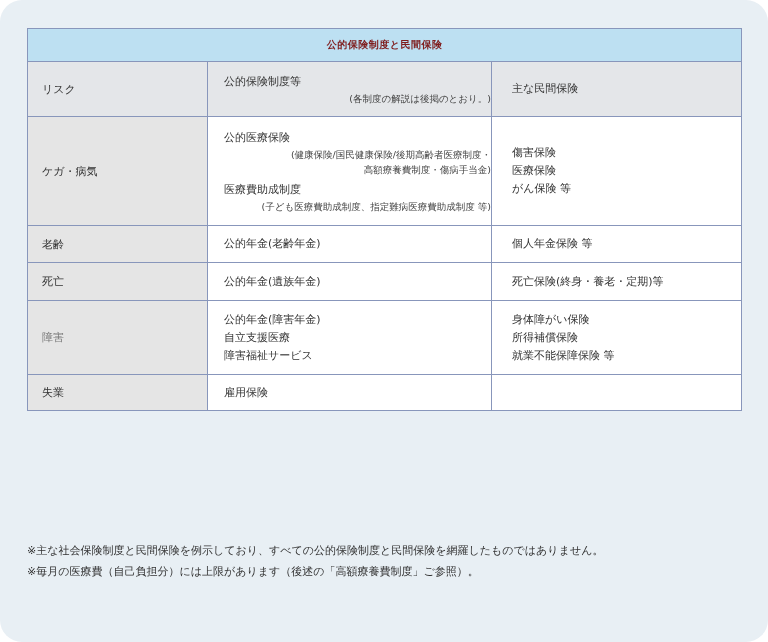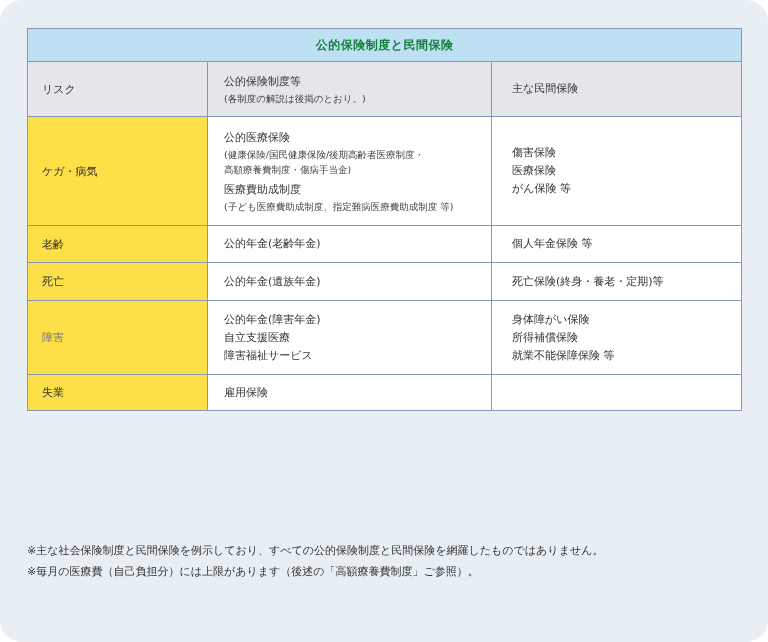--- a/index.html
+++ b/index.html
@@ -13,29 +13,29 @@
     background: #e8eff4; border-radius: 22px;
   }
   table.main {
     position: absolute; left: 27px; top: 28px; width: 714px;
     border-collapse: collapse; table-layout: fixed;
     border: 1px solid #7f8fb3;
     font-size: 11px; color: #333;
   }
   table.main td { border: 1px solid #8896bb; vertical-align: middle; padding: 0; }
   .title-cell {
-    background: #bde0f2; color: #15803d; text-align: center;
-    font-size: 12px; font-weight: bold; height: 32px; letter-spacing: 0.5px;
+    background: #bde0f2; color: #7f1d1d; text-align: center;
+    font-size: 10px; font-weight: bold; height: 32px; letter-spacing: 0.5px;
   }
   .head td { background: #e4e6e9; height: 54px; }
-  .risk { background: #fde047; padding-left: 14px !important; color: #333; }
+  .risk { background: #e5e5e5; padding-left: 14px !important; color: #333; }
   .risk.light { color: #777; font-family: Liberation Serif, serif; }
   .pub, .priv { background: #fff; padding-left: 16px !important; line-height: 18px; }
   .priv { padding-left: 20px !important; }
-  .small { font-size: 9.5px; line-height: 15px; color: #444; }
+  .small { font-size: 9.5px; line-height: 15px; color: #444; text-align: right; }
   .gap { margin-top: 4px; }
   tr.dash-top td { border-top: 1px dashed #9aa5bf; }
   .notes {
     position: absolute; left: 27px; top: 540px; font-size: 11px; color: #333;
     line-height: 21px;
   }
   .notes div { white-space: nowrap; }
 </style>
 </head>
 <body>

